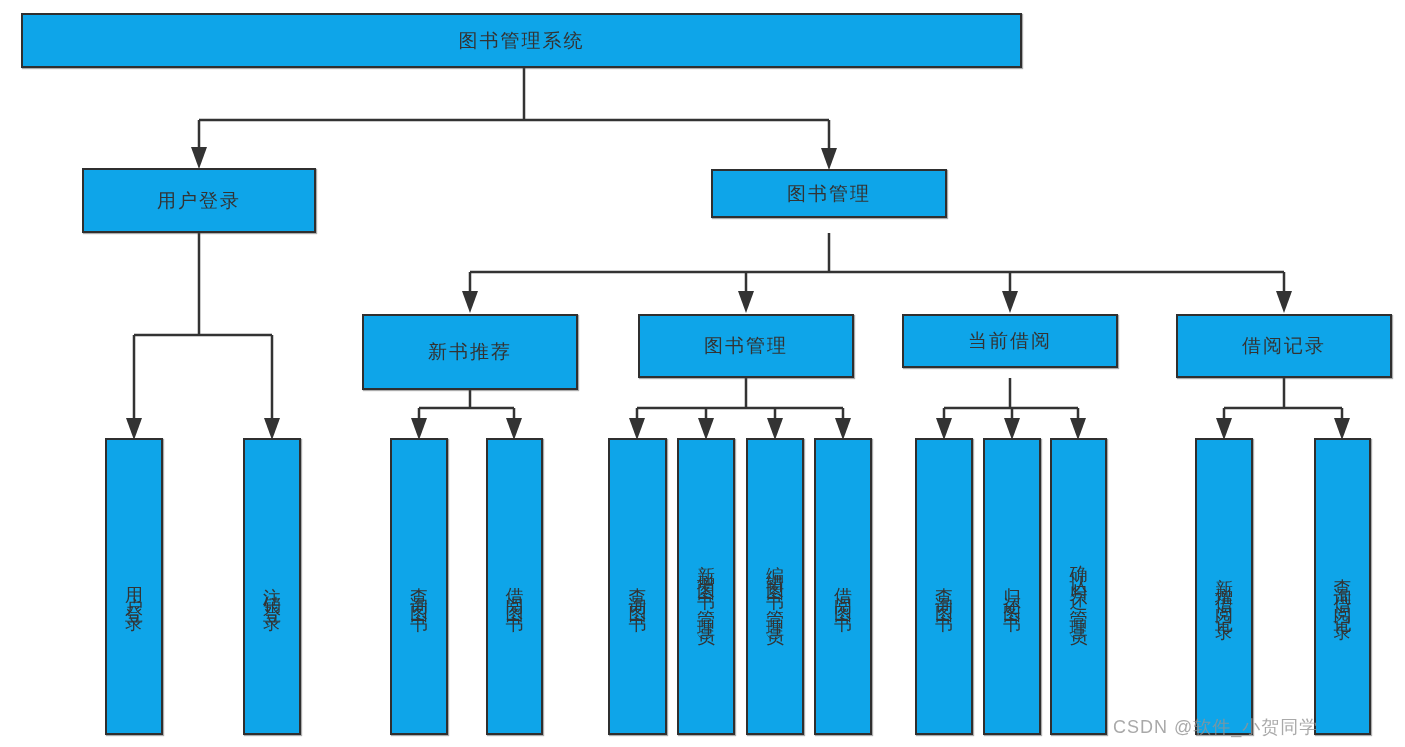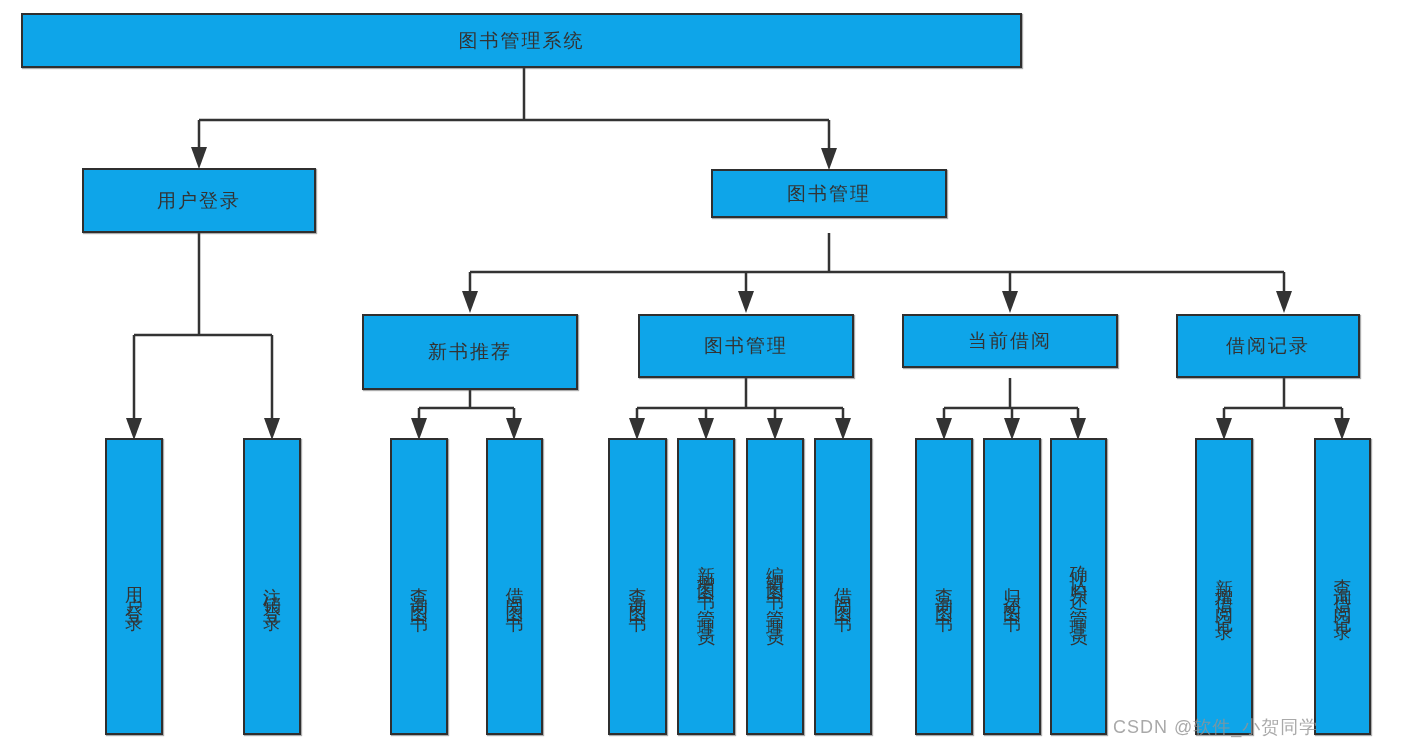--- a/index.html
+++ b/index.html
@@ -111,21 +111,21 @@
 
   <div class="node" style="left:362px; top:314px; width:216px; height:76px;">
     <span class="hlbl">新书推荐</span>
   </div>
   <div class="node" style="left:638px; top:314px; width:216px; height:64px;">
     <span class="hlbl">图书管理</span>
   </div>
   <div class="node" style="left:902px; top:314px; width:216px; height:54px;">
     <span class="hlbl">当前借阅</span>
   </div>
-  <div class="node" style="left:1176px; top:314px; width:184px; height:64px;">
+  <div class="node" style="left:1176px; top:314px; width:216px; height:64px;">
     <span class="hlbl">借阅记录</span>
   </div>
 
   <div class="node leaf" style="left:105px; width:58px;">
     <span class="vlbl">用户登录</span>
   </div>
   <div class="node leaf" style="left:243px; width:58px;">
     <span class="vlbl">注销登录</span>
   </div>
 

